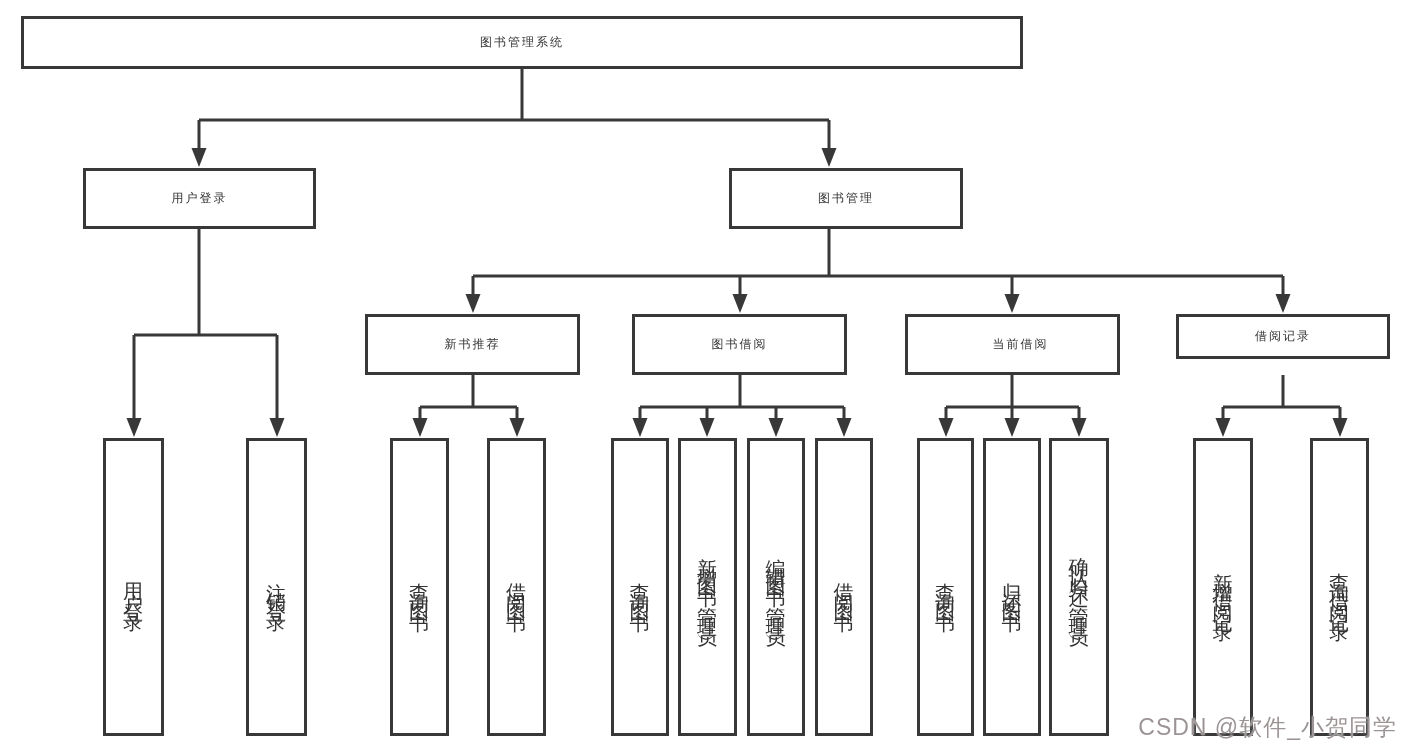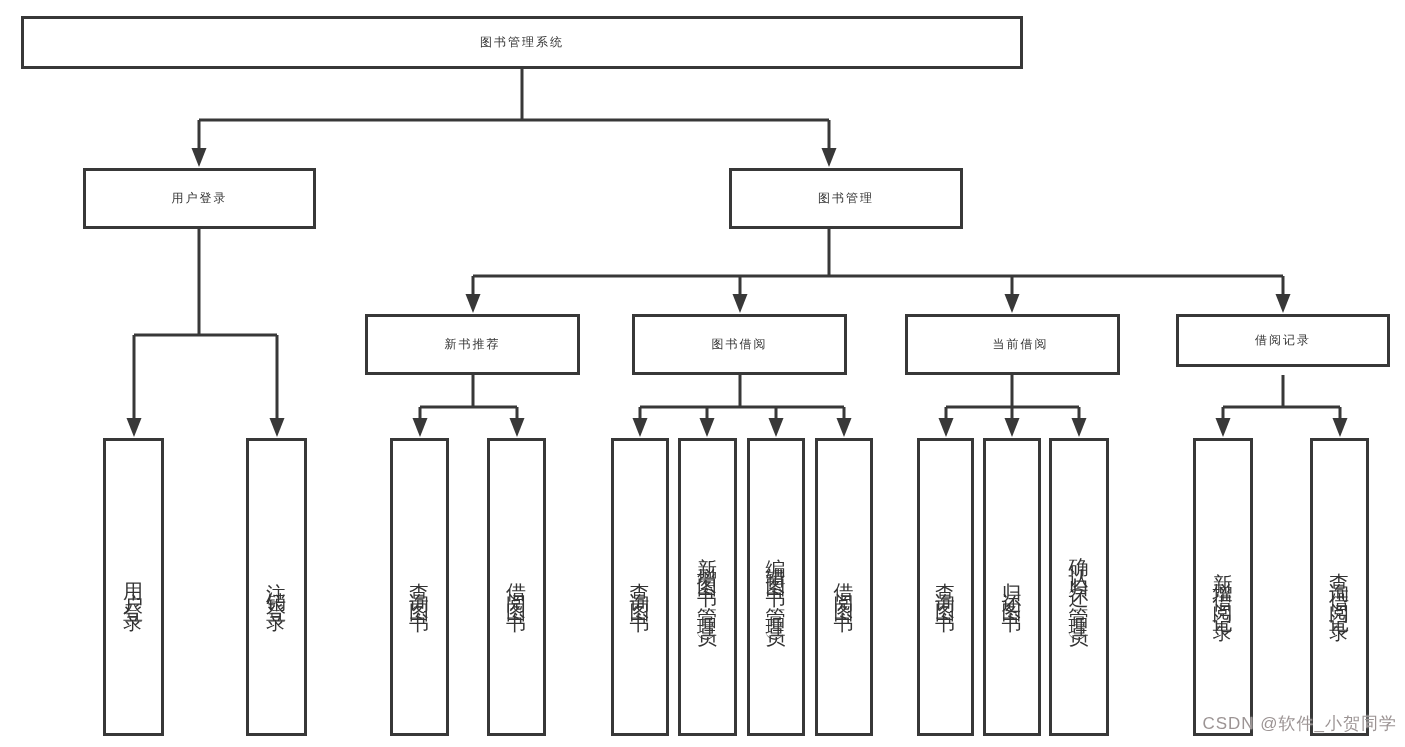--- a/index.html
+++ b/index.html
@@ -60,21 +60,21 @@
     font-size:20px;
     letter-spacing:10px;
     color:var(--text);
     z-index:2;
     line-height:1;
   }
   .watermark{
     position:absolute;
     right:8px;
     top:712px;
-    font-size:17px;
+    font-size:23px;
     letter-spacing:1px;
     color:var(--watermark);
     text-shadow:0 0 2px #fff;
     z-index:3;
     white-space:nowrap;
   }
 </style>
 </head>
 <body>
 
@@ -131,21 +131,21 @@
   </svg>
 
   <div class="hbox" style="left:21px;top:16px;width:1002px;height:53px;">图书管理系统</div>
 
   <div class="hbox" style="left:83px;top:168px;width:233px;height:61px;">用户登录</div>
   <div class="hbox" style="left:712px;top:168px;width:234px;height:61px;margin-left:17px;">图书管理</div>
 
   <div class="hbox" style="left:365px;top:314px;width:215px;height:61px;text-align:center;">新书推荐</div>
   <div class="hbox" style="left:632px;top:314px;width:215px;height:61px;">图书借阅</div>
   <div class="hbox" style="left:905px;top:314px;width:215px;height:61px;padding-left:16px;">当前借阅</div>
-  <div class="hbox" style="left:1176px;top:314px;width:214px;height:53px;">借阅记录</div>
+  <div class="hbox" style="left:1176px;top:314px;width:214px;height:45px;">借阅记录</div>
 
   <div class="vbox" style="left:103px;width:61px;">用户登录</div>
   <div class="vbox" style="left:246px;width:61px;">注销登录</div>
 
   <div class="vbox" style="left:390px;width:59px;">查询图书</div>
   <div class="vbox" style="left:487px;width:59px;">借阅图书</div>
 
   <div class="vbox" style="left:611px;width:58px;">查询图书</div>
   <div class="vbox" style="left:678px;width:59px;">新增图书（管理员）</div>
   <div class="vbox" style="left:747px;width:58px;">编辑图书（管理员）</div>

